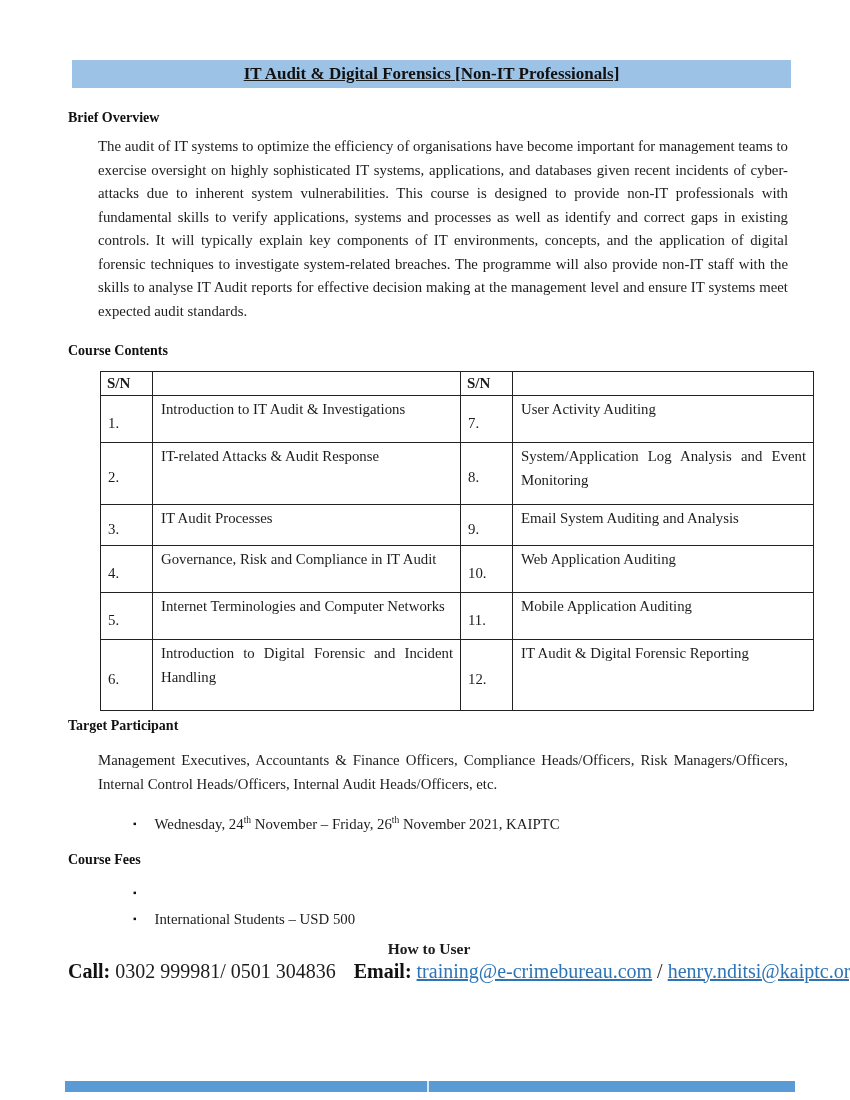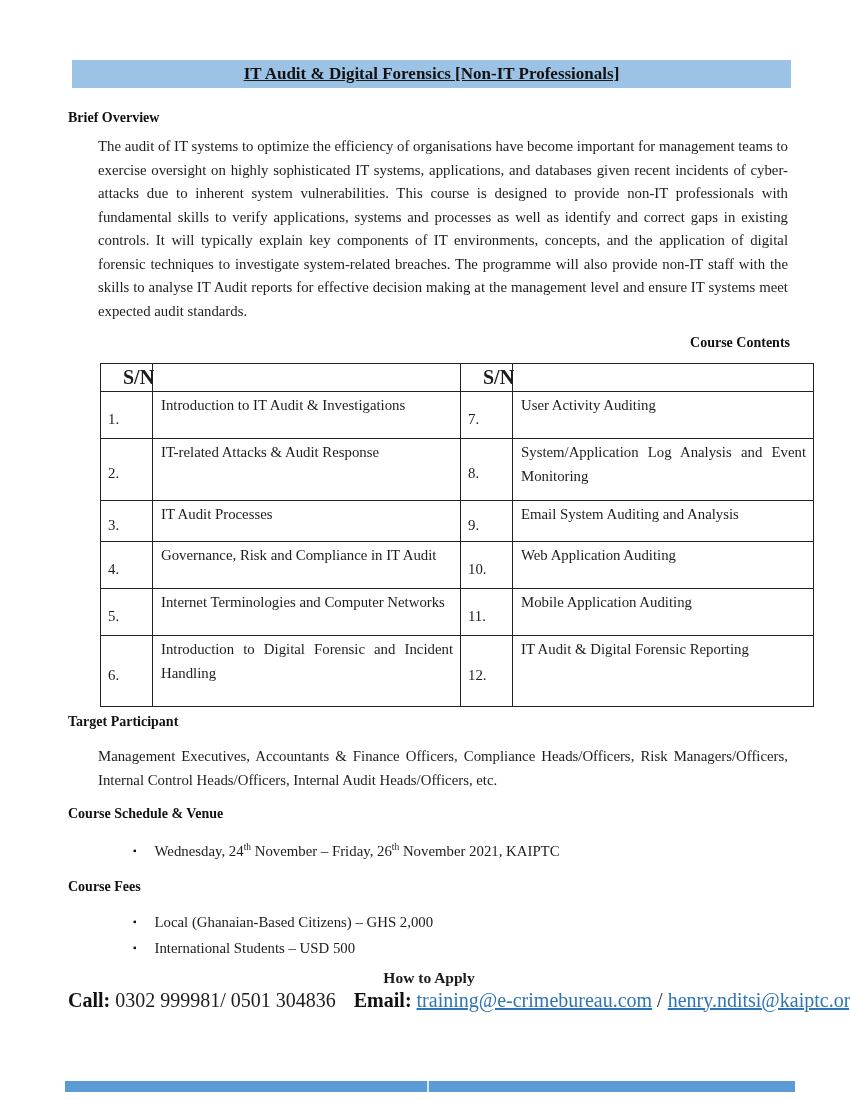--- a/index.html
+++ b/index.html
@@ -38,37 +38,37 @@
 
   .body-par {
     margin-top: 8px;
     margin-left: 30px;
     width: 690px;
     font-size: 14.8px;
     line-height: 23.5px;
     text-align: justify;
   }
 
-  .h-contents { margin-top: 11px; text-align: right; }
+  .h-contents { margin-top: 19px; }
 
   table.contents {
     margin-top: 11px;
     margin-left: 32px;
     border-collapse: collapse;
     table-layout: fixed;
     width: 713px;
     font-size: 14.8px;
   }
   table.contents td {
     border: 1px solid #222222;
   }
   td.sn-head {
     font-weight: bold;
-    font-size: 20px;
-    padding: 2px 4px 2px 22px;
+    font-size: 15px;
+    padding: 2px 4px 2px 6px;
     height: 24px;
     vertical-align: middle;
   }
   td.num {
     vertical-align: middle;
     padding: 10px 4px 2px 7px;
     font-size: 14.8px;
   }
   td.topic {
     vertical-align: top;
@@ -205,41 +205,39 @@
         <td class="num">12.</td>
         <td class="topic">IT Audit &amp; Digital Forensic Reporting</td>
       </tr>
     </tbody>
   </table>
 
   <div class="h-section h-target">Target Participant</div>
 
   <div class="body-par par-target">Management Executives, Accountants &amp; Finance Officers, Compliance Heads/Officers, Risk Managers/Officers, Internal Control Heads/Officers, Internal Audit Heads/Officers, etc.</div>
 
-  <div class="h-section h-schedule">Course Schedule &amp; Venue</div>
 
   <div class="bullet-line">
     <span class="bullet-glyph">▪</span>
     <span><span>Wednesday, 24</span><sup class="ord">th</sup><span> November – Friday, 26</span><sup class="ord">th</sup><span> November 2021, KAIPTC</span></span>
   </div>
 
   <div class="h-section h-fees">Course Fees</div>
 
   <div class="fees-group">
     <div class="bullet-line">
       <span class="bullet-glyph">▪</span>
-      <span>Local (Ghanaian-Based Citizens) – GHS 2,000</span>
     </div>
     <div class="bullet-line">
       <span class="bullet-glyph">▪</span>
       <span>International Students – USD 500</span>
     </div>
   </div>
 
-  <div class="h-apply">How to Apply</div>
+  <div class="h-apply">How to User</div>
 
   <div class="contact-line">
     <span class="lbl">Call:</span>
     <span>0302 999981/ 0501 304836</span>
     <span class="sep-space"></span>
     <span class="lbl">Email:</span>
     <a class="email-link">training@e-crimebureau.com</a>
     <span>/</span>
     <a class="email-link">henry.nditsi@kaiptc.org</a>
   </div>

